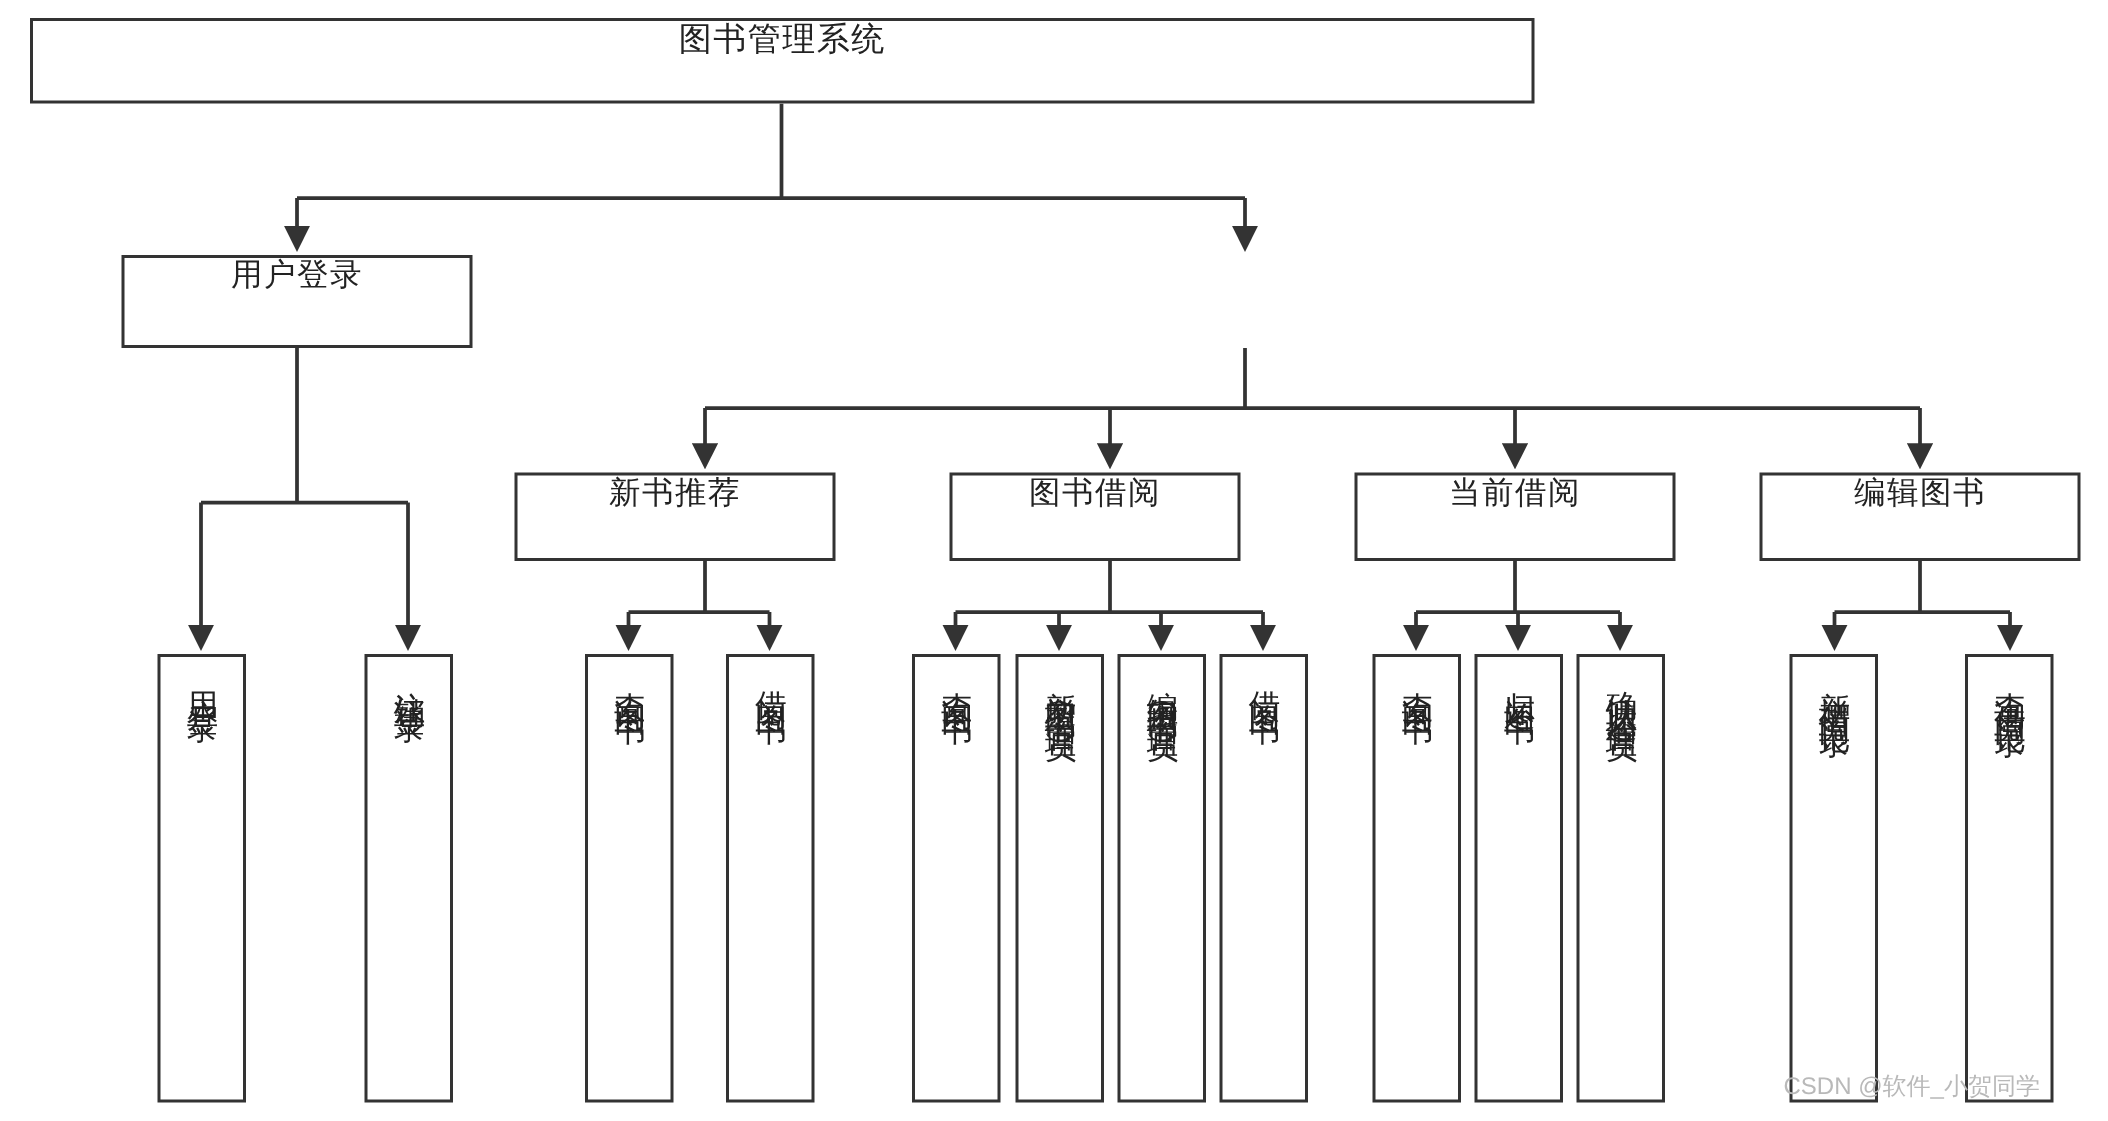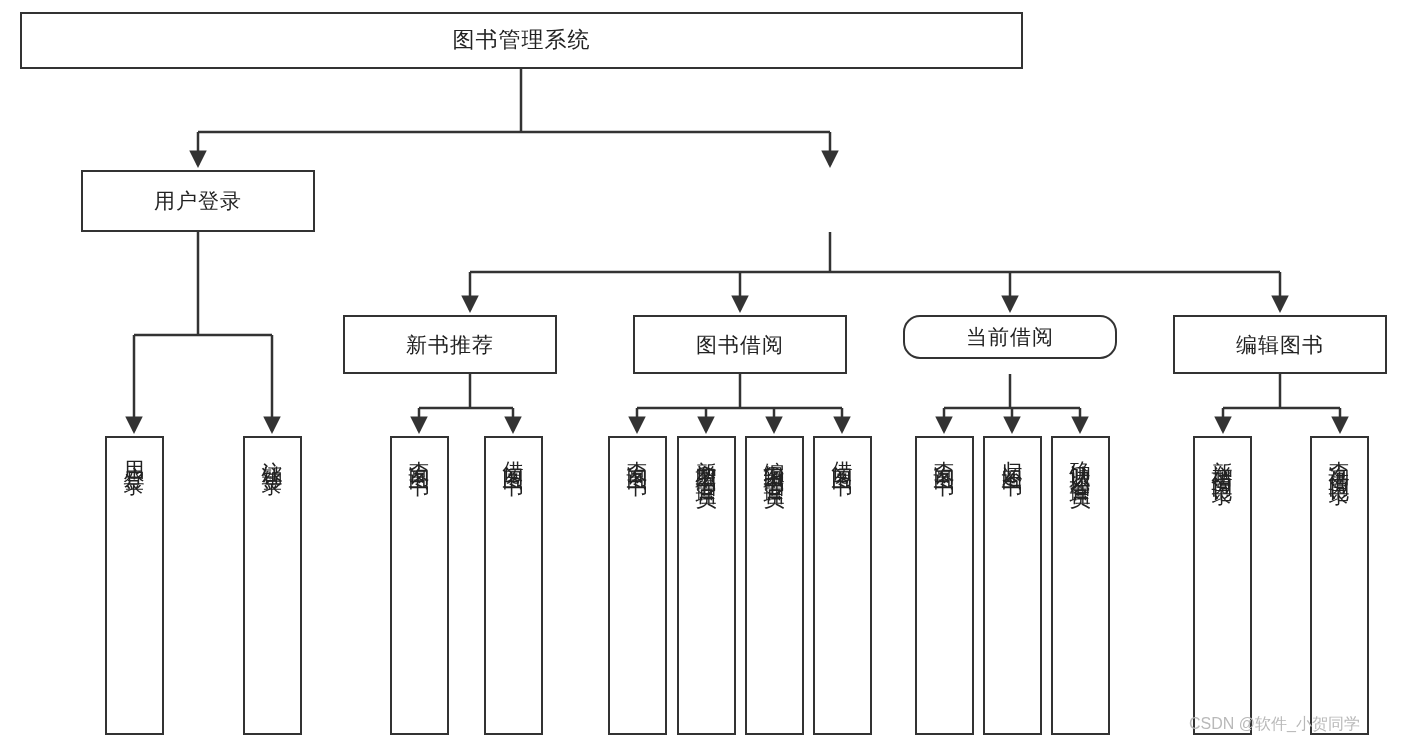--- a/index.html
+++ b/index.html
@@ -25,21 +25,20 @@
     width: 1405px;
     height: 747px;
     pointer-events: none;
   }
   .node {
     position: absolute;
     box-sizing: border-box;
     background: #ffffff;
     border: 2px solid #333333;
     display: flex;
-    align-items: center;
     justify-content: center;
     color: #222222;
   }
   .node .label {
     display: block;
     text-align: center;
     line-height: 1.12;
   }
   
   .node.h .label {
@@ -135,24 +134,24 @@
     <span class="label">图书管理系统</span>
   </div>
 
   <div class="node h" style="left:81px; top:170px; width:234px; height:62px;">
     <span class="label">用户登录</span>
   </div>
 
   <div class="node h" style="left:343px; top:315px; width:214px; height:59px;">
     <span class="label">新书推荐</span>
   </div>
-  <div class="node h" style="left:633px; top:315px; width:214px; height:59px;">
+  <div class="node h" style="left:633px; top:315px; width:194px; height:59px;">
     <span class="label">图书借阅</span>
   </div>
-  <div class="node h" style="left:903px; top:315px; width:214px; height:44px;border-radius:17px;">
+  <div class="node h" style="left:903px; top:315px; width:214px; height:59px;">
     <span class="label">当前借阅</span>
   </div>
   <div class="node h" style="left:1173px; top:315px; width:214px; height:59px;">
     <span class="label">编辑图书</span>
   </div>
 
   <div class="node v" style="left:105px; top:436px; width:59px; height:299px;">
     <span class="label">用户登录</span>
   </div>
   <div class="node v" style="left:243px; top:436px; width:59px; height:299px;">

